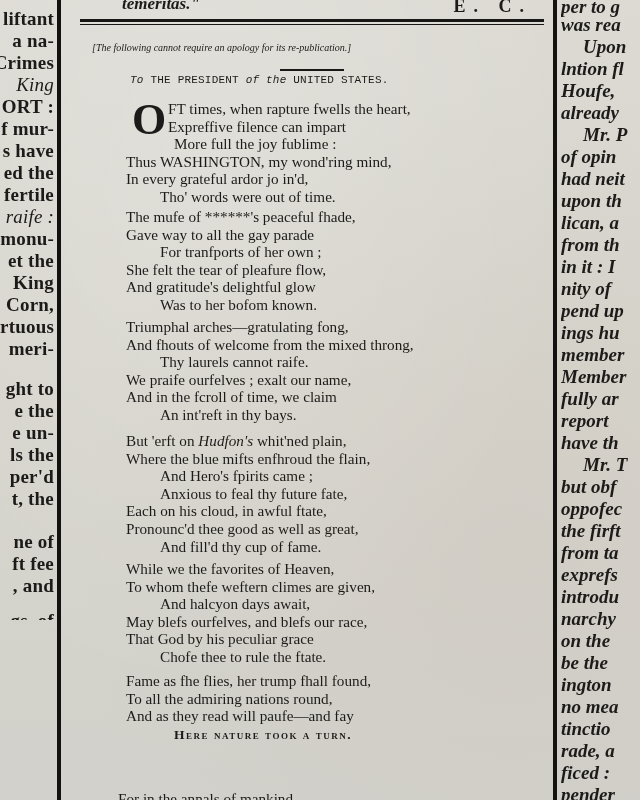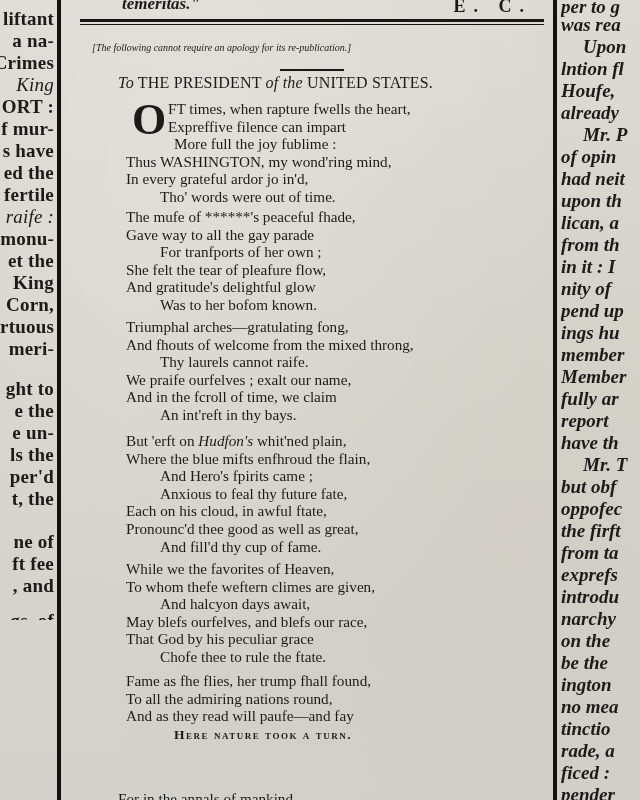--- a/index.html
+++ b/index.html
@@ -47,21 +47,21 @@
     .double-rule { position: absolute; top: 19px; left: 18px; right: 8px; }
     .double-rule .r1 { height: 3px; background: #1a1816; }
     .double-rule .r2 { height: 1px; background: #1a1816; margin-top: 2px; }
 
     .intro-note {
       position: absolute; top: 42px; left: 30px; right: 10px;
       font-size: 10px; font-style: italic; white-space: nowrap;
     }
     .short-rule { position: absolute; top: 69px; left: 218px; width: 64px; height: 1.5px; background: #1a1816; }
     .address {
-      position: absolute; top: 74px; left: 56px; font-size: 16px; white-space: nowrap; letter-spacing: 0.2px;
+      position: absolute; top: 74px; left: 68px; font-size: 11px; white-space: nowrap; letter-spacing: 0.2px; font-family: Liberation Mono, monospace;
     }
     .address .it { font-style: italic; }
 
     .poem { position: absolute; left: 64px; top: 100px; width: 420px; }
     .stanza { position: relative; }
     .verse {
       font-size: 15.2px; line-height: 17.6px; white-space: nowrap; height: 17.6px;
     }
     .verse.in { padding-left: 34px; }
     .verse.in2 { padding-left: 48px; }

